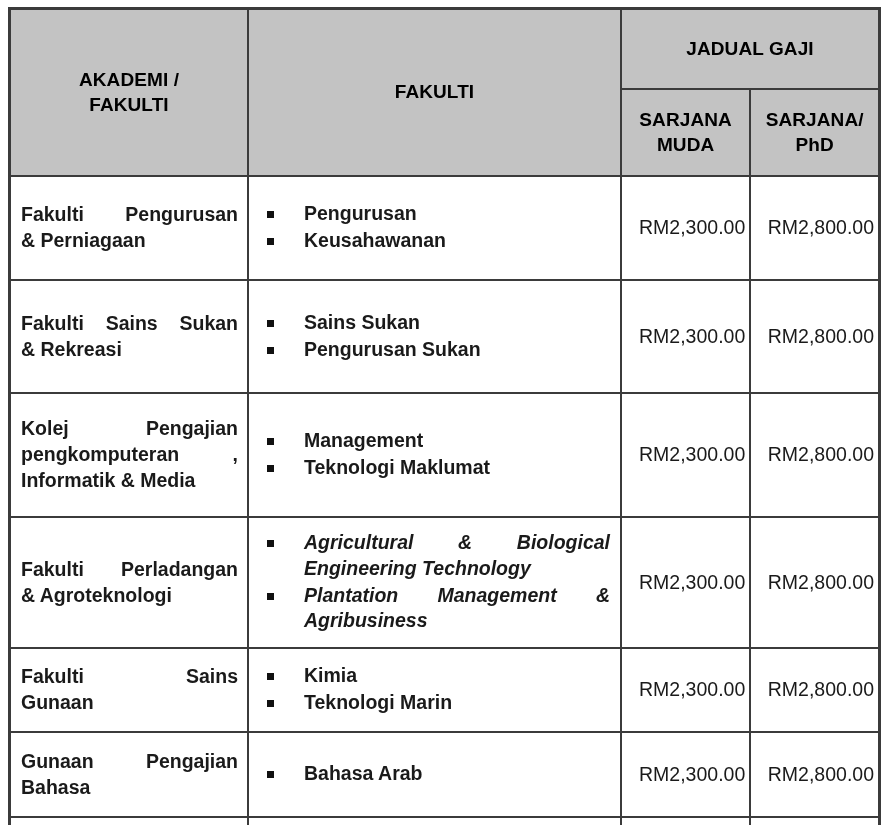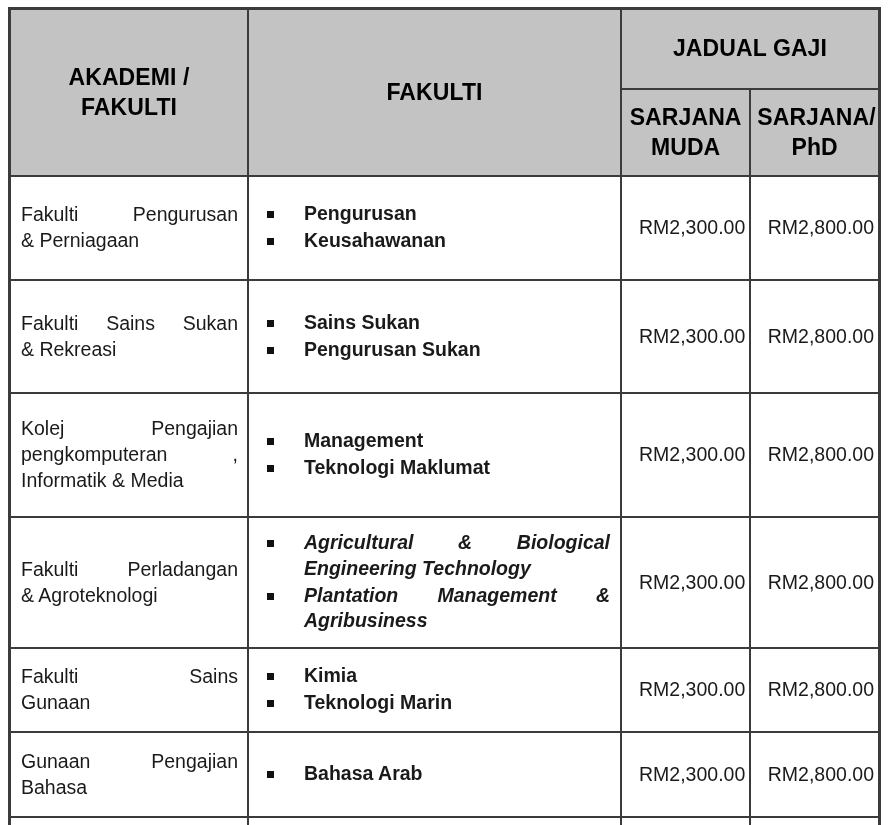--- a/index.html
+++ b/index.html
@@ -38,21 +38,21 @@
     border: 2px solid #3b3b3b;
   }
 
   table.salary-table {
     border: 3px solid #3b3b3b;
   }
 
   th {
     background: #c3c3c3;
     color: #000000;
-    font-size: 23px;
+    font-size: 19px;
     font-weight: bold;
     text-align: center;
     vertical-align: middle;
     letter-spacing: 0.1px;
     padding: 4px 6px;
     line-height: 1.28;
   }
 
   th.th-akademi  { width: 224px; height: 148px; }
   th.th-bidang   { width: 359px; }
@@ -67,20 +67,21 @@
     line-height: 1.33;
     background: #ffffff;
   }
 
   
   td.col-faculty {
     text-align: justify;
     text-align-last: left;
     padding: 7px 9px 7px 10px;
     hyphens: none;
+    font-weight: bold;
   }
   td.col-faculty .fac-line {
     display: block;
     text-align: justify;
     text-align-last: left;
   }
   td.col-faculty .fac-line.stretch {
     text-align-last: justify;
   }
 

